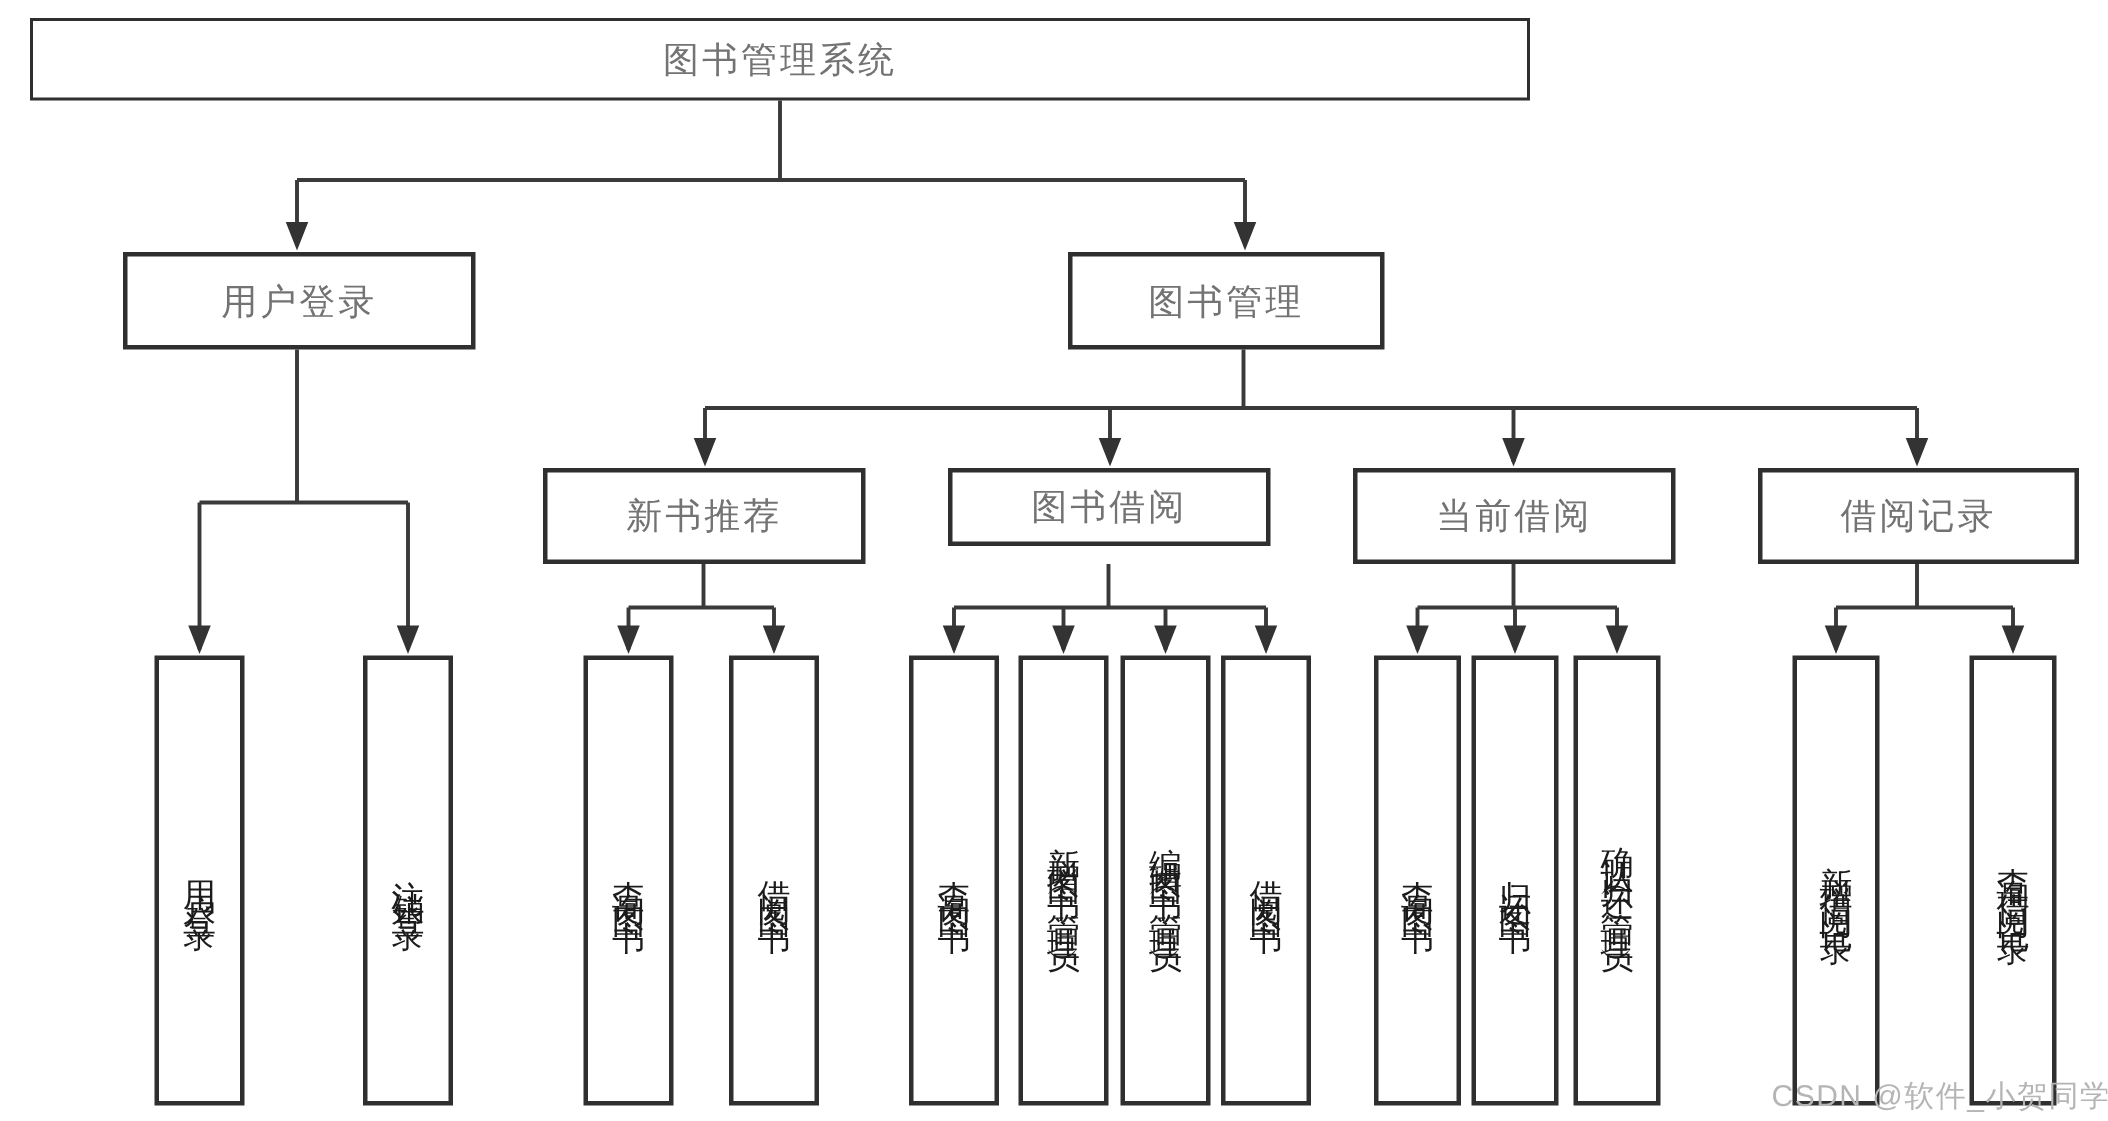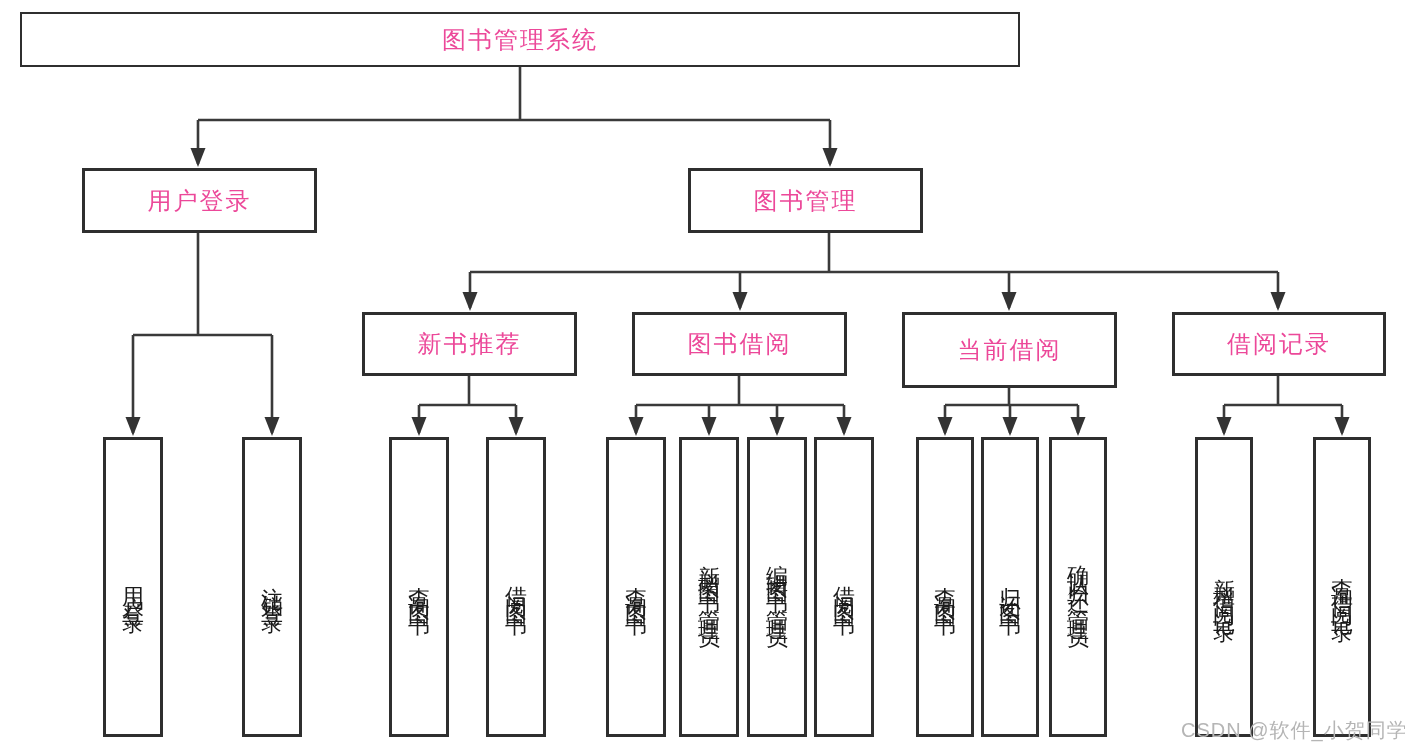--- a/index.html
+++ b/index.html
@@ -10,21 +10,21 @@
     font-family:"Liberation Sans","DejaVu Sans",sans-serif;
     overflow:hidden;
   }
   .wires{position:absolute;left:0;top:0;z-index:0;}
   .ln{fill:none;stroke:#3a3a3a;stroke-width:2.6px;}
   .ar{fill:#333333;stroke:none;}
   .node{
     position:absolute;box-sizing:border-box;
     border:3px solid #2f2f2f;background:#ffffff;
     display:flex;align-items:center;justify-content:center;
-    font-size:24px;letter-spacing:2px;color:#ec4899;
+    font-size:24px;letter-spacing:2px;color:#737373;
     z-index:1;white-space:nowrap;
   }
   .node.root{border-width:2px;}
   .leaf{
     position:absolute;box-sizing:border-box;
     border:3px solid #2f2f2f;background:#ffffff;
     display:flex;align-items:center;justify-content:center;
     writing-mode:vertical-rl;text-orientation:mixed;
     font-size:22px;letter-spacing:9px;line-height:1;
     color:#1b1b1b;z-index:1;
@@ -73,25 +73,25 @@
     <polygon class="ar" points="945,436 937.5,417 952.5,417"></polygon>
     <polygon class="ar" points="1010,436 1002.5,417 1017.5,417"></polygon>
     <polygon class="ar" points="1078,436 1070.5,417 1085.5,417"></polygon>
     <polygon class="ar" points="1224,436 1216.5,417 1231.5,417"></polygon>
     <polygon class="ar" points="1342,436 1334.5,417 1349.5,417"></polygon>
   </svg>
 
   <div class="node root" style="left:20px;top:12px;width:1000px;height:55px;">图书管理系统</div>
 
   <div class="node" style="left:82px;top:168px;width:235px;height:65px;">用户登录</div>
-  <div class="node" style="left:688px;top:168px;width:235px;height:65px;">图书管理</div>
+  <div class="node" style="left:712px;top:168px;width:211px;height:65px;">图书管理</div>
 
   <div class="node" style="left:362px;top:312px;width:215px;height:64px;text-align:right;">新书推荐</div>
-  <div class="node" style="left:632px;top:312px;width:215px;height:64px;">图书借阅</div>
-  <div class="node" style="left:902px;top:312px;width:215px;height:76px;">当前借阅</div>
+  <div class="node" style="left:632px;top:312px;width:215px;height:52px;">图书借阅</div>
+  <div class="node" style="left:902px;top:312px;width:215px;height:64px;">当前借阅</div>
   <div class="node" style="left:1172px;top:312px;width:214px;height:64px;">借阅记录</div>
 
   <div class="leaf" style="left:103px;width:60px;">用户登录</div>
   <div class="leaf" style="left:242px;width:60px;">注销登录</div>
 
   <div class="leaf" style="left:389px;width:60px;">查询图书</div>
   <div class="leaf" style="left:486px;width:60px;">借阅图书</div>
 
   <div class="leaf" style="left:606px;width:60px;">查询图书</div>
   <div class="leaf" style="left:679px;width:60px;">新增图书（管理员）</div>

